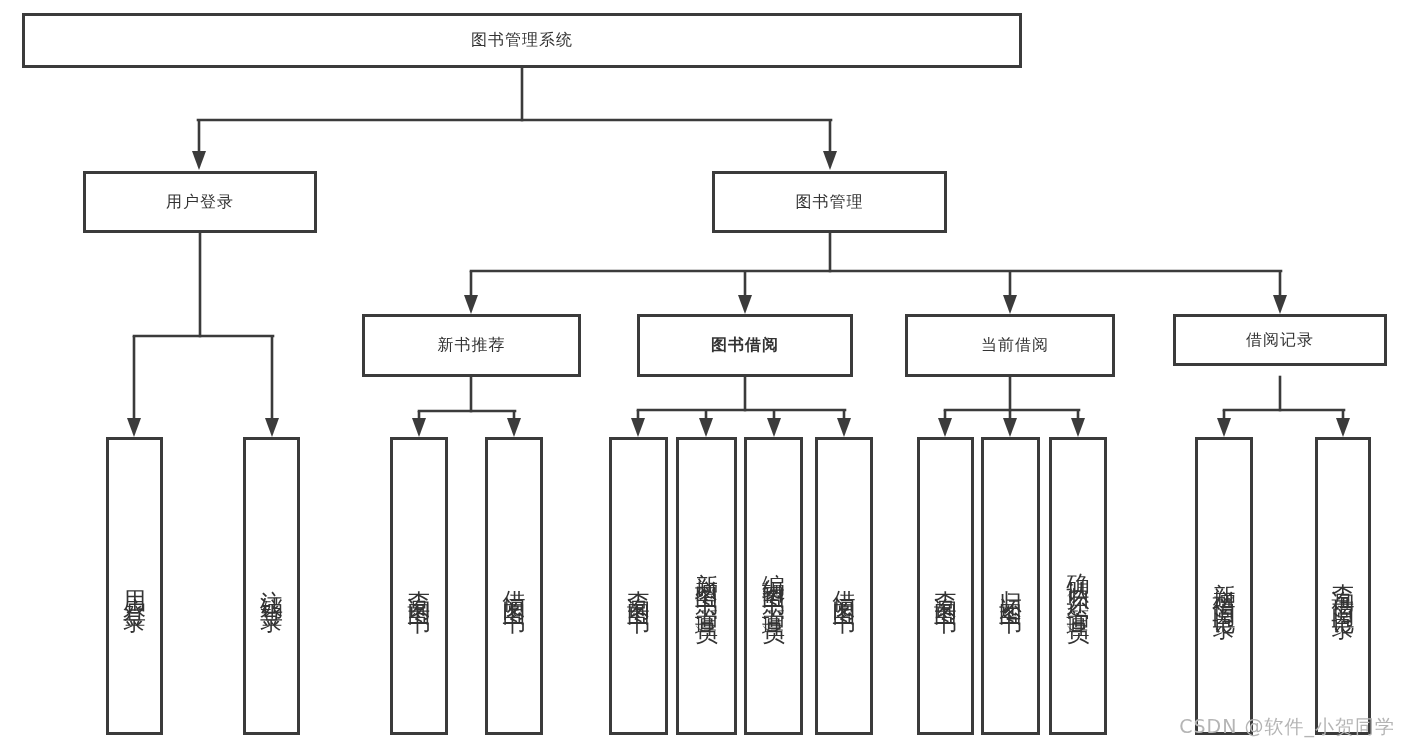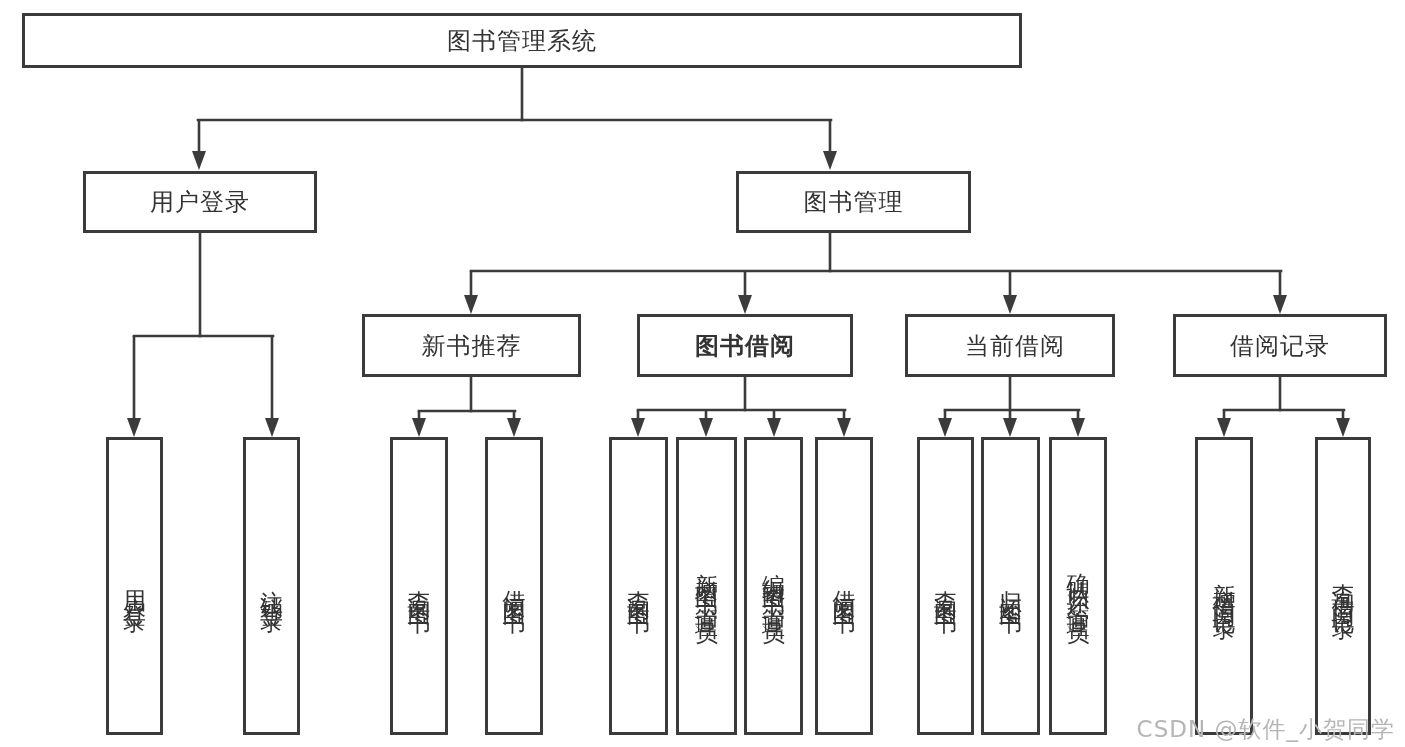--- a/index.html
+++ b/index.html
@@ -5,53 +5,53 @@
   html,body{margin:0;padding:0;background:#fff;}
   #canvas{
     position:relative;width:1405px;height:747px;background:#fff;overflow:hidden;
     font-family:"DejaVu Sans","Liberation Sans",sans-serif;color:#333;
   }
   #connectors{position:absolute;left:0;top:0;z-index:0;}
   .node{
     position:absolute;box-sizing:border-box;background:#fff;border:3px solid #3b3b3b;
     display:flex;align-items:center;justify-content:center;z-index:1;
   }
-  .hlabel{font-size:24px;letter-spacing:1px;white-space:nowrap;}
+  .hlabel{font-size:16px;letter-spacing:1px;white-space:nowrap;}
   .vtext{
     writing-mode:vertical-rl;text-orientation:mixed;
     font-size:23px;letter-spacing:7px;line-height:1;
   }
   
   .n-root{left:22px;top:13px;width:1000px;height:55px;}
   
   .n-user{left:83px;top:171px;width:234px;height:62px;}
-  .n-mgmt{left:736px;top:171px;width:235px;height:62px;}
+  .n-mgmt{left:712px;top:171px;width:235px;height:62px;}
   
   .n-nb{left:362px;top:314px;width:219px;height:63px;text-align:center;}
   .n-bb{left:637px;top:314px;width:216px;height:63px;font-weight:bold;}
   .n-cb{left:905px;top:314px;width:210px;height:63px;padding-left:10px;}
-  .n-br{left:1173px;top:314px;width:214px;height:63px;align-items:center;}
+  .n-br{left:1173px;top:314px;width:214px;height:52px;align-items:center;}
   
   .leaf{top:437px;height:298px;}
   .lf1{left:106px;width:57px;}
   .lf2{left:243px;width:57px;}
   .lf3{left:390px;width:58px;}
   .lf4{left:485px;width:58px;}
   .lf5{left:609px;width:59px;}
   .lf6{left:676px;width:61px;}
   .lf7{left:744px;width:59px;}
   .lf8{left:815px;width:58px;}
   .lf9{left:917px;width:57px;}
   .lf10{left:981px;width:59px;}
   .lf11{left:1049px;width:58px;}
   .lf12{left:1195px;width:58px;}
   .lf13{left:1315px;width:56px;}
   .watermark{
     position:absolute;right:10px;top:714px;z-index:2;
-    font-size:23px;color:#b5b5b5;letter-spacing:1px;white-space:nowrap;
+    font-size:19px;color:#b5b5b5;letter-spacing:1px;white-space:nowrap;
   }
 </style>
 </head>
 <body>
 
 <div id="canvas">
   <svg id="connectors" width="1405" height="747">
       <line x1="522" y1="68" x2="522" y2="120" stroke="#3b3b3b" stroke-width="2.6" stroke-linecap="square"></line>
       <line x1="198" y1="120" x2="831" y2="120" stroke="#3b3b3b" stroke-width="2.6" stroke-linecap="square"></line>
       <line x1="200" y1="233" x2="200" y2="336" stroke="#3b3b3b" stroke-width="2.6" stroke-linecap="square"></line>

